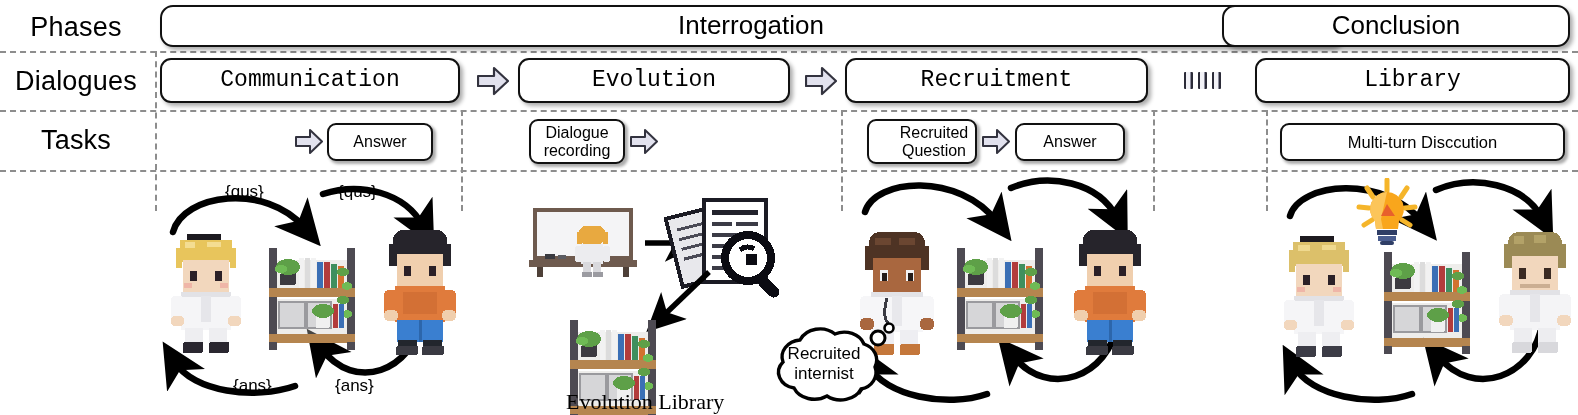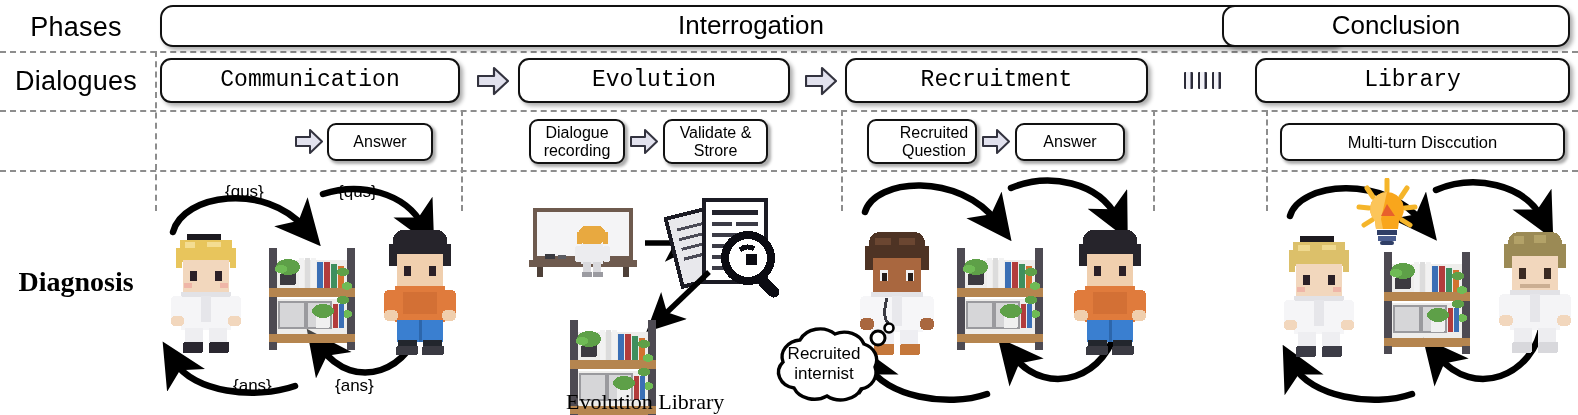--- a/index.html
+++ b/index.html
@@ -65,22 +65,22 @@
   <div class="vline" style="left:841px; top:110px; height:101px;"></div>
   <div class="vline" style="left:1153px;top:110px; height:101px;"></div>
   <div class="vline" style="left:1266px;top:110px; height:101px;"></div>
 
   <div class="rowlabel sans" style="left:0;top:56px;width:152px;height:50px;">
     <span>Dialogues</span>
   </div>
   <div class="rowlabel sans" style="left:0;top:4px;width:152px;height:46px;">
     <span>Phases</span>
   </div>
-  <div class="rowlabel serif" style="left:0;top:262px;width:152px;height:40px;">
-    <span>Diagnosis</span>
+  <div class="rowlabel sans" style="left:0;top:114px;width:152px;height:52px;">
+    <span>Tasks</span>
   </div>
 
   <div class="rbox lvl1" style="left:160px;top:5px;width:1182px;height:42px;">
     <span>Interrogation</span>
   </div>
   <div class="rbox lvl1" style="left:1222px;top:5px;width:348px;height:42px;">
     <span>Conclusion</span>
   </div>
 
   <div class="rbox lvl2" style="left:160px;top:58px;width:300px;height:45px;">
@@ -126,23 +126,20 @@
     <span>Answer</span>
   </div>
 
   <div class="rbox lvl3" style="left:529px;top:119px;width:96px;height:45px;">
     <span>Dialogue recording</span>
   </div>
   <div class="barrow" style="left:630px;top:128px;width:28px;height:27px;">
     <svg viewBox="0 0 28 27" width="28" height="27">
       <path d="M1 9 H15 V2 L27 13.5 L15 25 V18 H1 Z" fill="#e2e2ee" stroke="#33333f" stroke-width="2" stroke-linejoin="round"></path>
     </svg>
-  </div>
-  <div class="rbox lvl3" style="left:663px;top:119px;width:105px;height:45px;">
-    <span>Validate &amp; Strore</span>
   </div>
 
   <div class="rbox lvl3" style="left:867px;top:119px;width:110px;height:45px;padding-left:24px;">
     <span>Recruited Question</span>
   </div>
   <div class="barrow" style="left:982px;top:128px;width:28px;height:27px;">
     <svg viewBox="0 0 28 27" width="28" height="27">
       <path d="M1 9 H15 V2 L27 13.5 L15 25 V18 H1 Z" fill="#e2e2ee" stroke="#33333f" stroke-width="2" stroke-linejoin="round"></path>
     </svg>
   </div>

